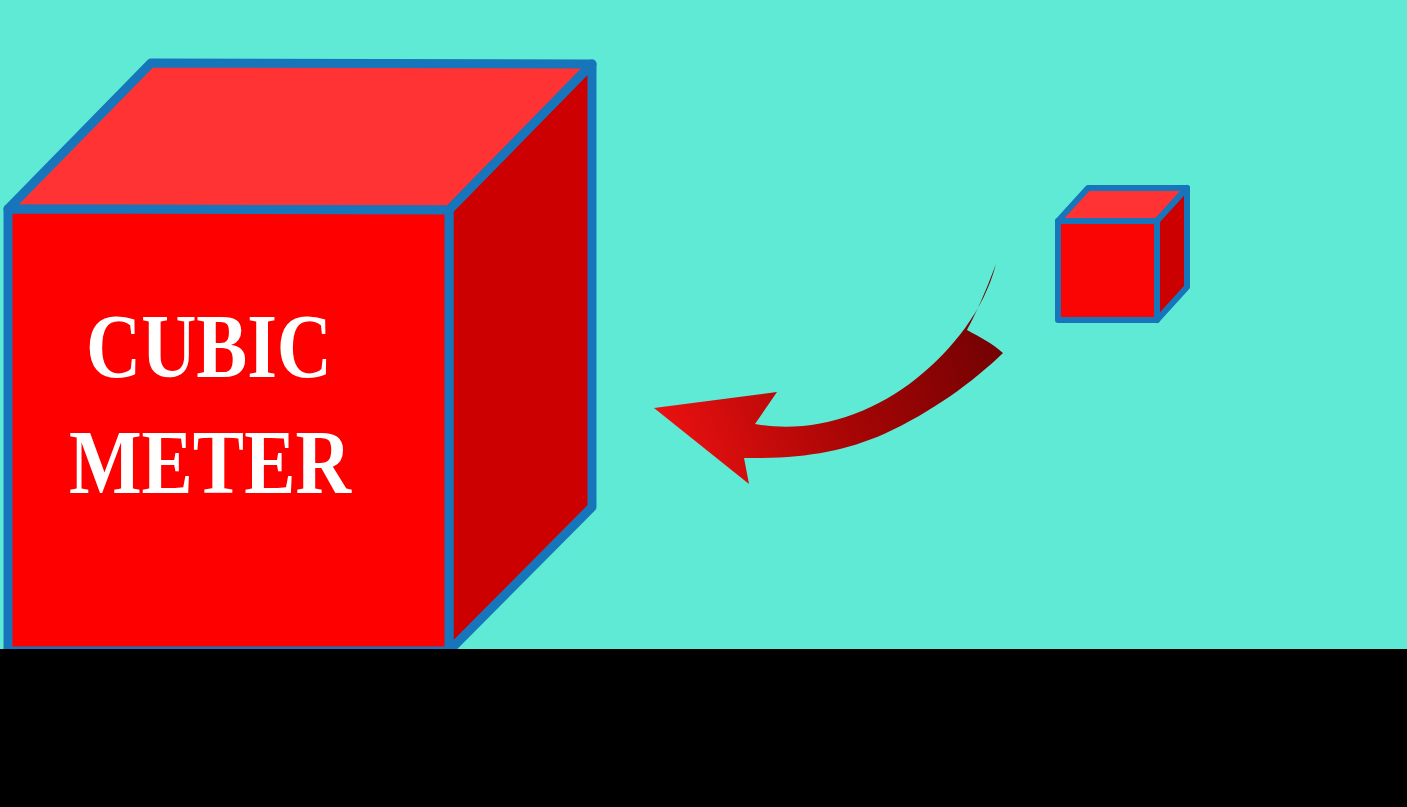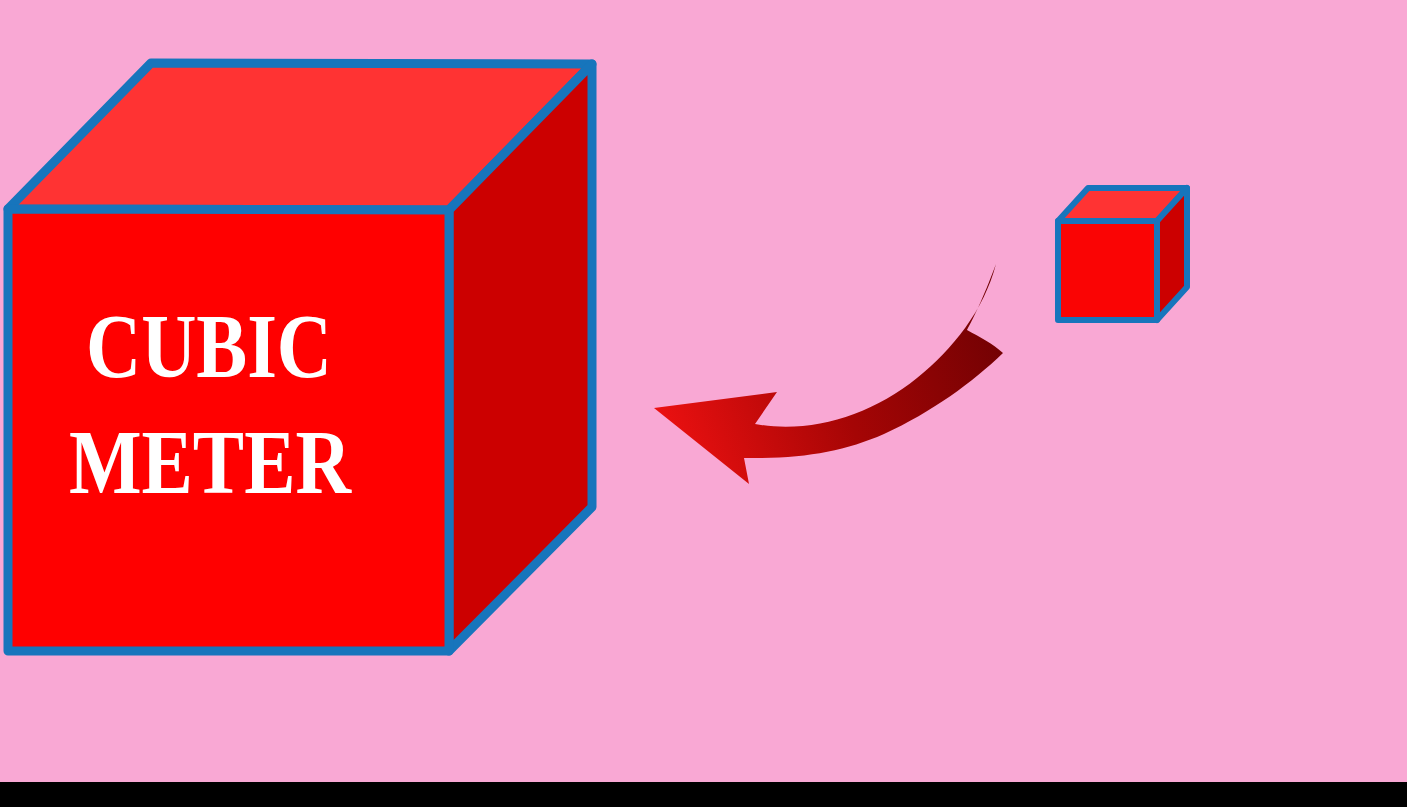--- a/index.html
+++ b/index.html
@@ -3,22 +3,22 @@
 <meta charset="utf-8">
 <style>
   html, body {
     margin: 0;
     padding: 0;
     background: #000;
   }
   .canvas {
     position: relative;
     width: 1407px;
-    height: 782px;
-    background: #f9a8d4;
+    height: 649px;
+    background: #5eead4;
     overflow: hidden;
     font-family: "Liberation Serif", serif;
   }
   svg { display: block; }
   .cube-label {
     font-family: "Liberation Serif", serif;
     font-weight: bold;
     font-size: 92px;
     fill: #FFFFFF;
   }

